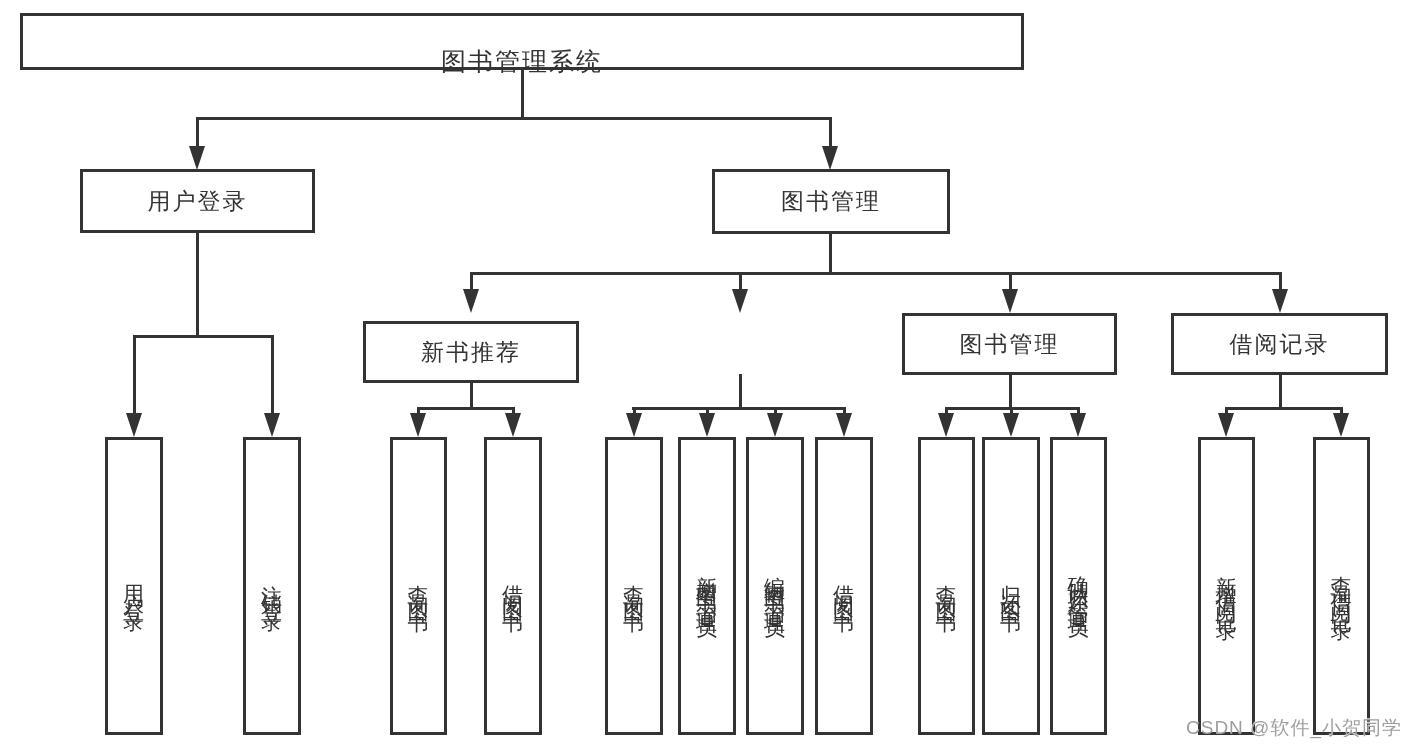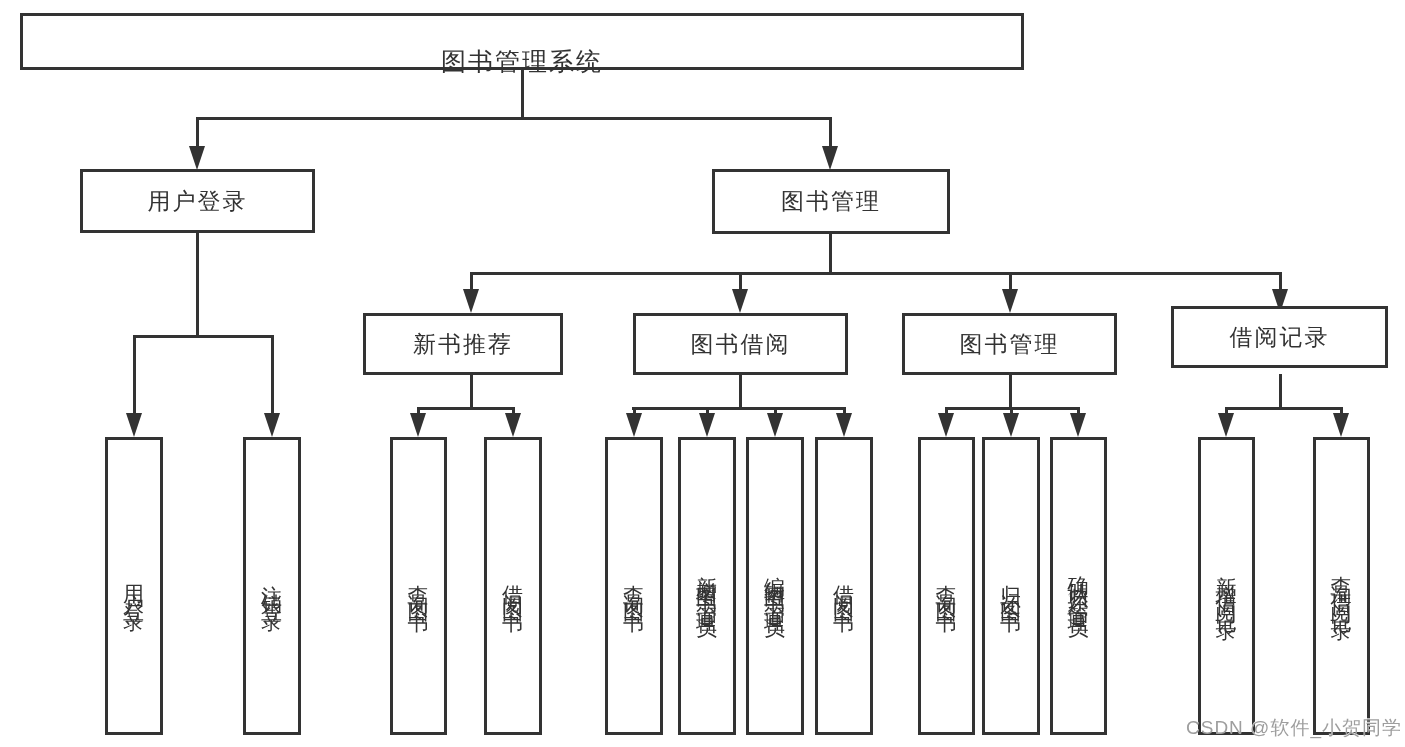--- a/index.html
+++ b/index.html
@@ -124,30 +124,27 @@
     <span class="hlabel root-label">图书管理系统</span>
   </div>
 
   <div class="box" style="left:80px;top:169px;width:235px;height:64px">
     <span class="hlabel">用户登录</span>
   </div>
   <div class="box" style="left:712px;top:169px;width:238px;height:65px">
     <span class="hlabel">图书管理</span>
   </div>
 
-  <div class="box" style="left:363px;top:313px;width:200px;height:62px">
+  <div class="box" style="left:363px;top:321px;width:216px;height:62px">
     <span class="hlabel">新书推荐</span>
-  </div>
-  <div class="box" style="left:633px;top:313px;width:215px;height:62px">
-    <span class="hlabel">图书借阅</span>
   </div>
   <div class="box" style="left:902px;top:313px;width:215px;height:62px">
     <span class="hlabel">图书管理</span>
   </div>
-  <div class="box" style="left:1171px;top:306px;width:217px;height:62px">
+  <div class="box" style="left:1171px;top:313px;width:217px;height:62px">
     <span class="hlabel">借阅记录</span>
   </div>
 
   <div class="box" style="left:105px;top:437px;width:58px;height:298px">
     <span class="vlabel">用户登录</span>
   </div>
   <div class="box" style="left:243px;top:437px;width:58px;height:298px">
     <span class="vlabel">注销登录</span>
   </div>
 

